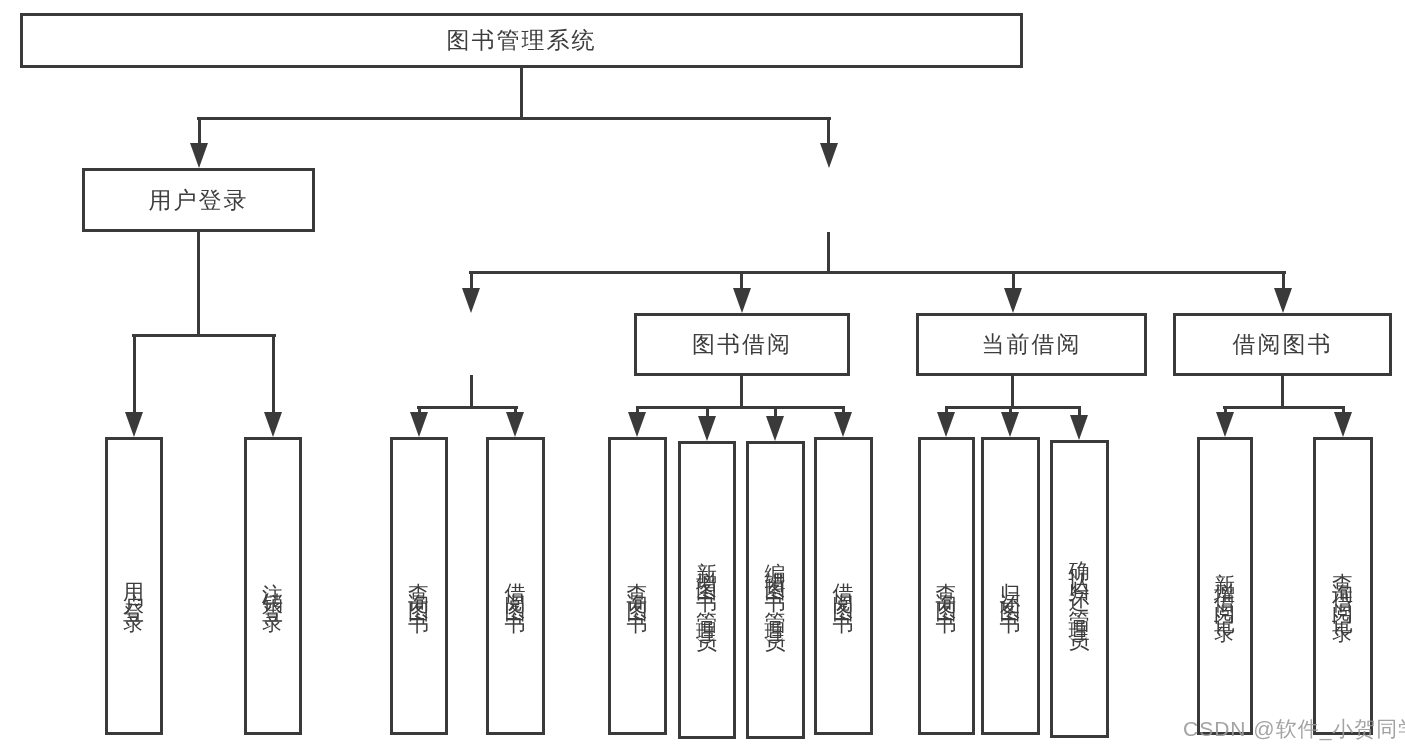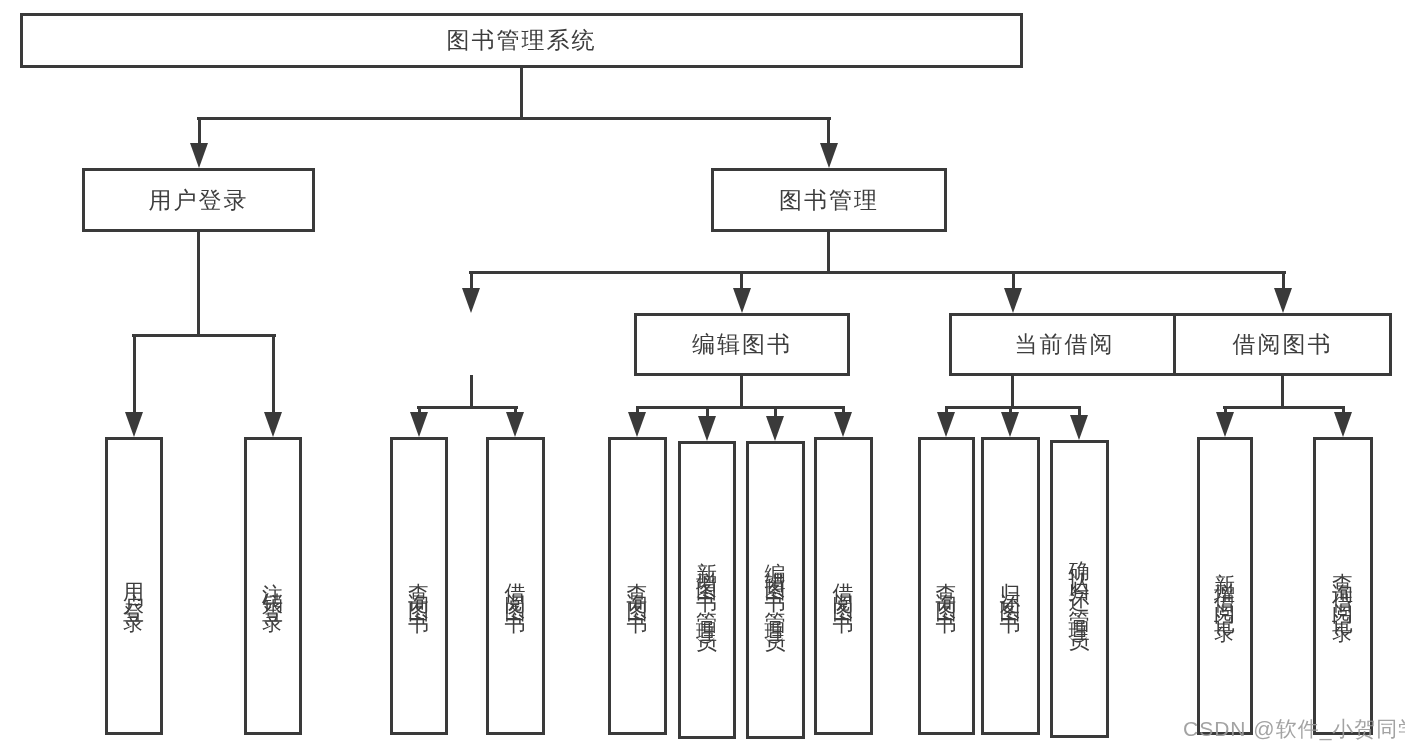--- a/index.html
+++ b/index.html
@@ -46,42 +46,41 @@
   <div class="box" style="left:20px;top:13px;width:1003px;height:55px;">图书管理系统</div>
 
   <div class="vl" style="left:520px;top:68px;width:3px;height:52px;"></div>
   <div class="hl" style="left:197px;top:117px;width:634px;height:3px;"></div>
   <div class="vl" style="left:198px;top:120px;width:3px;height:26px;"></div>
   <div class="arr" style="left:190px;top:143px;"></div>
   <div class="vl" style="left:827px;top:120px;width:3px;height:26px;"></div>
   <div class="arr" style="left:820px;top:143px;"></div>
 
   <div class="box" style="left:82px;top:168px;width:233px;height:64px;">用户登录</div>
-  <div class="box" style="left:711px;top:168px;width:236px;height:64px;">图书管理</div>
 
   <div class="vl" style="left:197px;top:232px;width:3px;height:105px;"></div>
   <div class="hl" style="left:132px;top:334px;width:144px;height:3px;"></div>
   <div class="vl" style="left:133px;top:337px;width:3px;height:76px;"></div>
   <div class="arr" style="left:125px;top:412px;"></div>
   <div class="vl" style="left:272px;top:337px;width:3px;height:76px;"></div>
   <div class="arr" style="left:264px;top:412px;"></div>
 
   <div class="vl" style="left:827px;top:232px;width:3px;height:42px;"></div>
   <div class="hl" style="left:469px;top:271px;width:817px;height:3px;"></div>
   <div class="vl" style="left:470px;top:274px;width:3px;height:15px;"></div>
   <div class="arr" style="left:462px;top:288px;"></div>
   <div class="vl" style="left:740px;top:274px;width:3px;height:15px;"></div>
   <div class="arr" style="left:733px;top:288px;"></div>
   <div class="vl" style="left:1012px;top:274px;width:3px;height:15px;"></div>
   <div class="arr" style="left:1004px;top:288px;"></div>
   <div class="vl" style="left:1282px;top:274px;width:3px;height:15px;"></div>
   <div class="arr" style="left:1274px;top:288px;"></div>
 
-  <div class="box" style="left:634px;top:313px;width:216px;height:63px;">编辑图书</div>
-  <div class="box" style="left:949px;top:313px;width:231px;height:63px;">当前借阅</div>
+  <div class="box" style="left:634px;top:313px;width:216px;height:63px;">图书借阅</div>
+  <div class="box" style="left:916px;top:313px;width:231px;height:63px;">当前借阅</div>
   <div class="box" style="left:1173px;top:313px;width:219px;height:63px;">借阅图书</div>
 
   <div class="vl" style="left:470px;top:375px;width:3px;height:34px;"></div>
   <div class="hl" style="left:417px;top:406px;width:101px;height:3px;"></div>
   <div class="vl" style="left:418px;top:409px;width:3px;height:5px;"></div>
   <div class="arr" style="left:410px;top:412px;"></div>
   <div class="vl" style="left:514px;top:409px;width:3px;height:5px;"></div>
   <div class="arr" style="left:506px;top:412px;"></div>
 
   <div class="vl" style="left:740px;top:375px;width:3px;height:34px;"></div>

